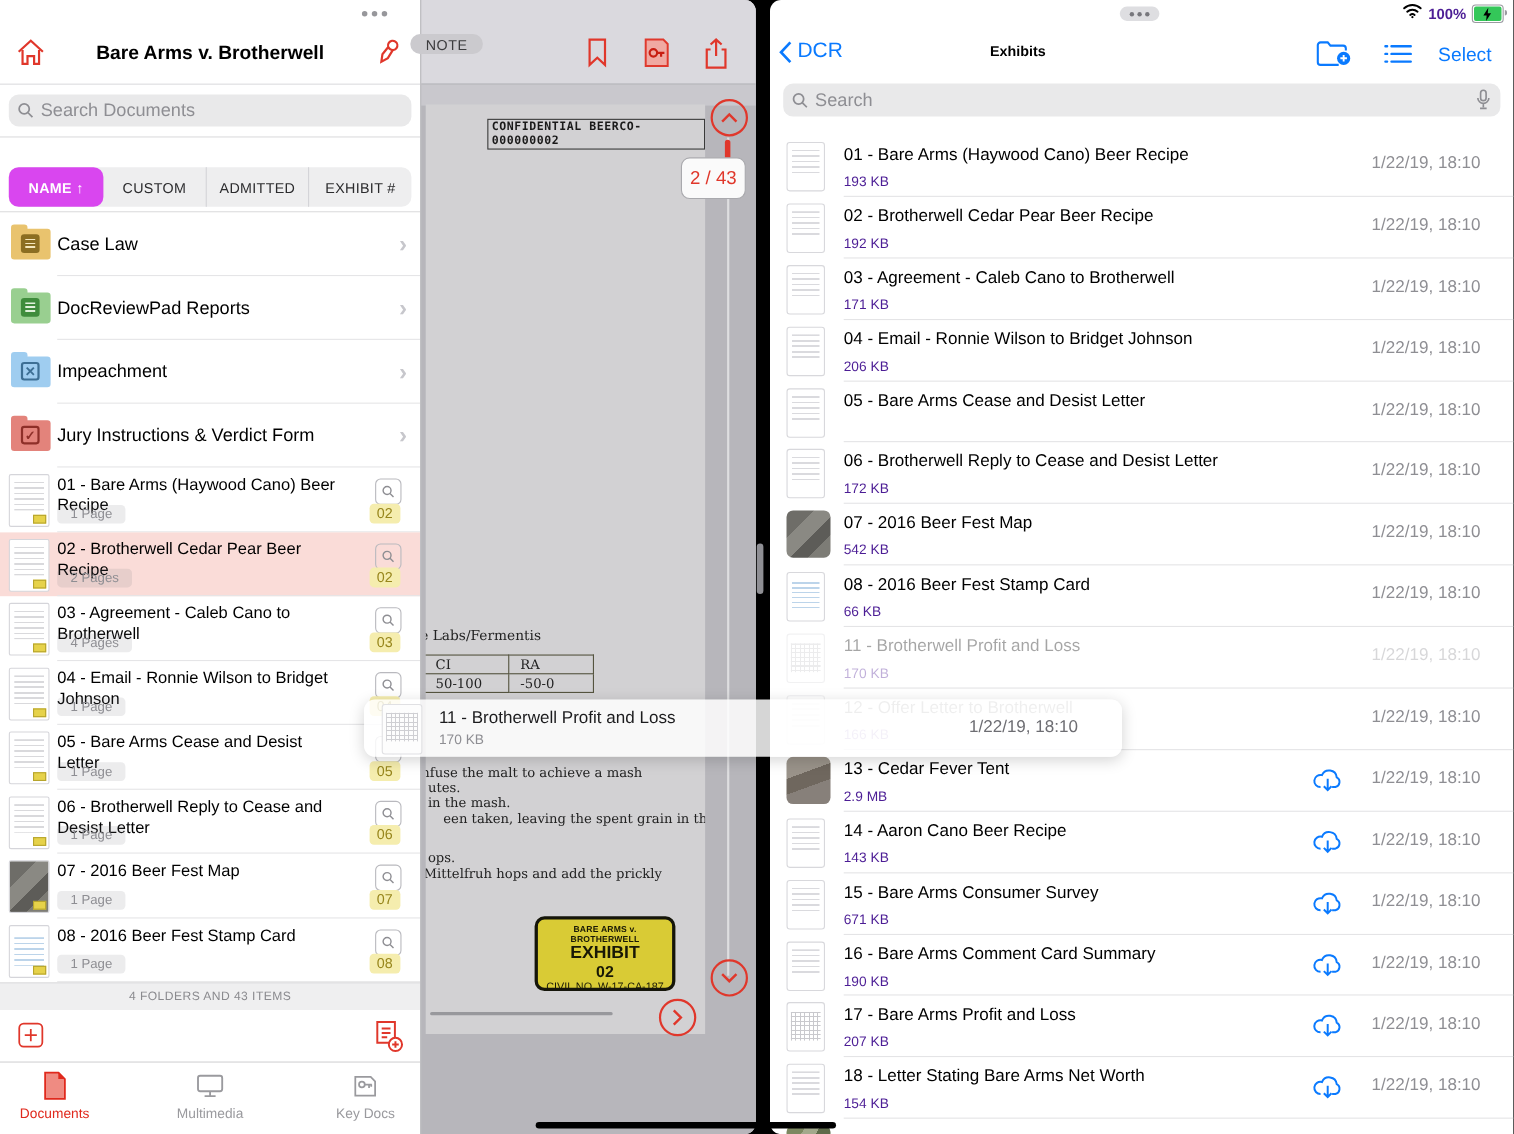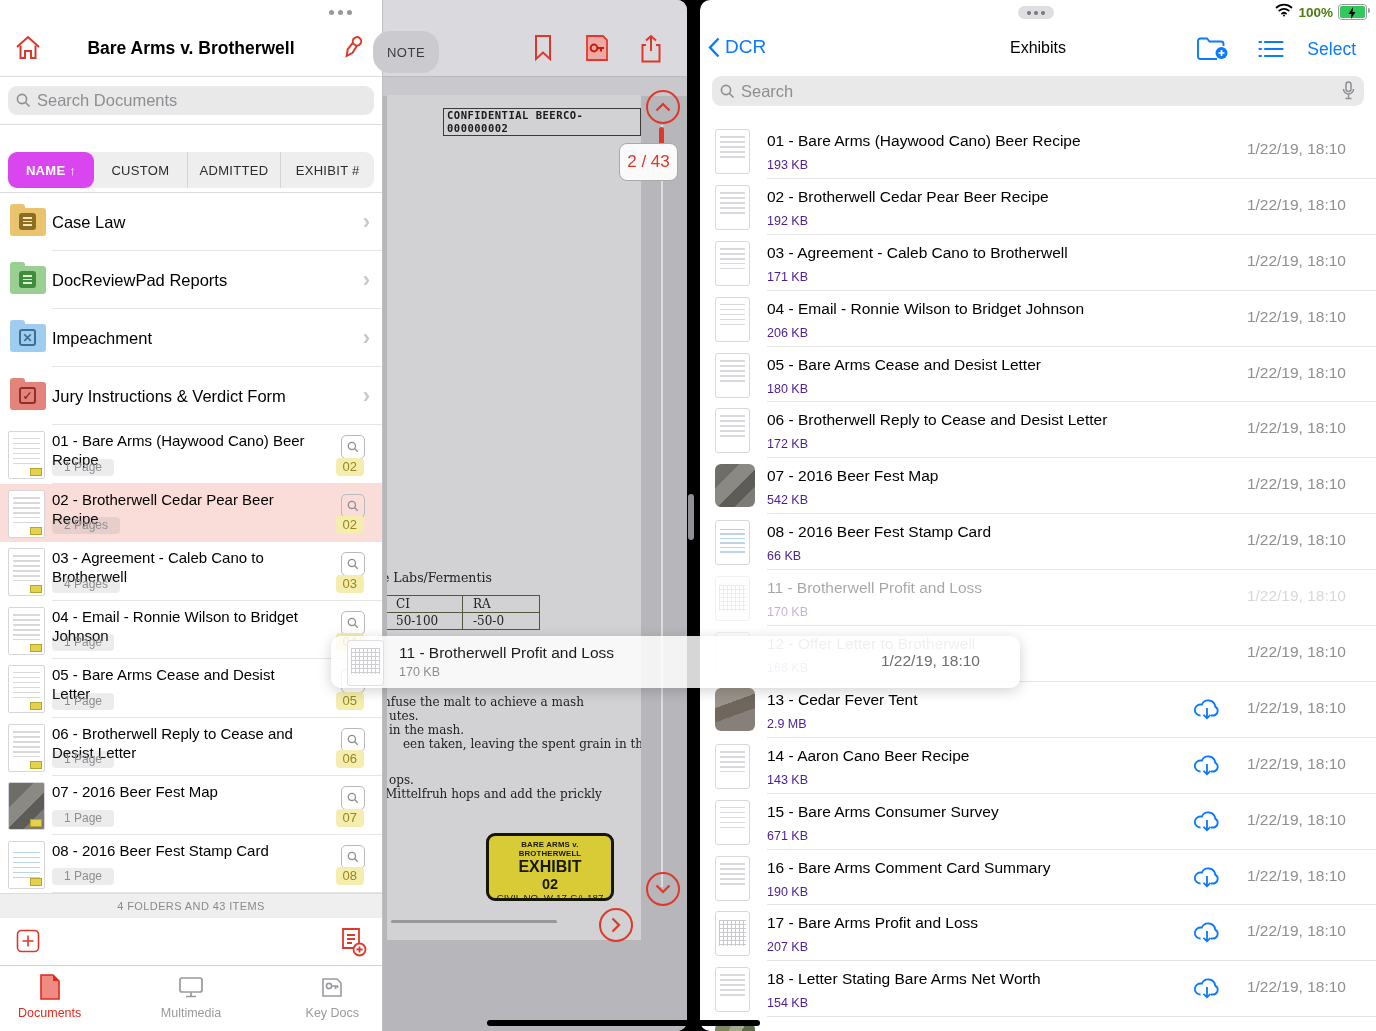--- a/index.html
+++ b/index.html
@@ -81,21 +81,21 @@
   .tab .t-lb{font-size:12.5px;margin-top:2px;}
   .tab.active{color:#e0291d;}
   .tab .s-doc,.tab .s-monitor,.tab .s-key{display:none;}
   .tab.icon-doc .s-doc{display:block;}
   .tab.icon-monitor .s-monitor{display:block;}
   .tab.icon-key .s-key{display:block;}
   
   .vw{position:absolute;left:382px;top:0;width:305px;height:1031px;background:#b7b6bb;border-left:1px solid #bfbfc3;}
   .vw-toolbar{position:absolute;left:0;top:0;width:100%;height:76px;background:#dad9de;}
   .vw-strip{position:absolute;left:0;top:76px;width:100%;height:19px;background:#c9c8cd;border-top:1px solid #bab9be;}
-  .note-pill{position:absolute;left:-10px;top:31px;width:66px;height:42px;border-radius:17px;background:#cbcace;
+  .note-pill{position:absolute;left:-10px;top:31px;width:66px;height:18px;border-radius:17px;background:#cbcace;
              color:#3c3c3e;font-size:13px;letter-spacing:.5px;display:flex;align-items:center;justify-content:center;}
   .tb-ic{position:absolute;top:34px;color:#e0372b;}
   .page{position:absolute;left:4px;top:95px;width:254px;height:845px;background:#d2d1d3;overflow:hidden;}
   .confid{position:absolute;left:56px;top:13px;font-family:"DejaVu Sans Mono",monospace;
           font-size:10.5px;font-weight:bold;letter-spacing:.5px;color:#1a1a1a;border:1px solid #3a3a3a;padding:0 3px;line-height:13px;}
   .frags > div{position:absolute;font-family:"DejaVu Serif",serif;font-size:12px;color:#222;white-space:nowrap;}
   .frags > div:nth-of-type(1){left:-5px;top:475px;font-size:12.5px;}
   .frags > div:nth-of-type(2){left:-4px;top:600px;}
   .frags > div:nth-of-type(3){left:2px;top:614px;}
   .frags > div:nth-of-type(4){left:2px;top:628px;}
@@ -116,29 +116,29 @@
   .scrub-handle{position:absolute;left:276px;top:127px;width:5px;height:19px;border-radius:2.5px;background:#e0372b;}
   .page-tip{position:absolute;left:236px;top:143px;width:57px;height:36px;background:#fafafa;border:1.5px solid #a9a9ad;
             border-radius:8px;color:#e0372b;font-size:17px;display:flex;align-items:center;justify-content:center;}
   .hscroll{position:absolute;left:8px;top:920px;width:166px;height:3px;background:#98989c;border-radius:2px;}
   
   .rapp{position:absolute;left:700px;top:0;width:676px;height:1031px;background:#fff;
         border-radius:10px 0 0 10px;overflow:hidden;}
   .rapp .pill-dots{position:absolute;left:318px;top:6px;width:36px;height:13px;border-radius:7px;background:#dedee1;
                    display:flex;align-items:center;justify-content:center;gap:3px;}
   .rapp .pill-dots i{width:4px;height:4px;border-radius:50%;background:#77777c;}
-  .status{position:absolute;right:9px;top:3px;display:flex;align-items:center;gap:5px;color:#4d7c0f;}
+  .status{position:absolute;right:9px;top:3px;display:flex;align-items:center;gap:5px;color:#4c1d95;}
   .status .pct{font-size:13.5px;font-weight:600;}
   .batt{position:relative;width:25px;height:12.5px;border:1px solid #9a9aa0;border-radius:3.5px;padding:1px;}
   .batt i{display:block;width:100%;height:100%;background:#34c759;border-radius:1.8px;}
   .batt::after{content:"";position:absolute;right:-3.5px;top:3.5px;width:2px;height:5px;background:#9a9aa0;border-radius:0 2px 2px 0;}
   .bolt{position:absolute;left:9px;top:0.5px;color:#000;}
   .nav-back{position:absolute;left:8px;top:36px;display:flex;align-items:center;color:#0a7aff;}
   .nav-back .bk-lb{font-size:19px;margin-left:5px;}
-  .r-title{position:absolute;left:200px;right:200px;top:39px;text-align:center;font-size:16px;font-weight:normal;color:#000;}
+  .r-title{position:absolute;left:200px;right:200px;top:39px;font-size:13px;font-weight:bold;color:#000;}
   .nf-ic{position:absolute;left:496px;top:36px;color:#0a7aff;}
   .list-ic{position:absolute;left:558px;top:39px;color:#0a7aff;}
   .select-btn{position:absolute;right:20px;top:39px;font-size:17.5px;color:#0a7aff;}
   .r-search{left:12px;top:76px;width:652px;height:30px;}
   .r-search .mic{position:absolute;right:9px;top:5px;color:#8e8e93;}
   .files{position:absolute;left:0;top:123px;width:676px;}
   .r-row{position:relative;height:55.9px;}
   .r-row::after{content:"";position:absolute;left:67px;right:0;bottom:0;height:1px;background:#e4e4e6;}
   .r-thumb{position:absolute;left:15px;top:6px;width:33px;height:43px;background:#fff;border:1px solid #d8d8dc;border-radius:3px;}
   .r-thumb::before{content:"";position:absolute;left:4px;right:4px;top:6px;height:24px;
@@ -587,21 +587,20 @@
           <div class="r-name">04 - Email - Ronnie Wilson to Bridget Johnson</div>
           <div class="r-size">206 KB</div>
         </span>
 
         <span class="r-date">1/22/19, 18:10</span>
       </div>
       <div class="r-row thumb-doc">
         <span class="r-thumb"></span>
         <span class="r-tx">
           <div class="r-name">05 - Bare Arms Cease and Desist Letter</div>
-          <div class="r-size">180 KB</div>
         </span>
 
         <span class="r-date">1/22/19, 18:10</span>
       </div>
       <div class="r-row thumb-doc">
         <span class="r-thumb"></span>
         <span class="r-tx">
           <div class="r-name">06 - Brotherwell Reply to Cease and Desist Letter</div>
           <div class="r-size">172 KB</div>
         </span>

